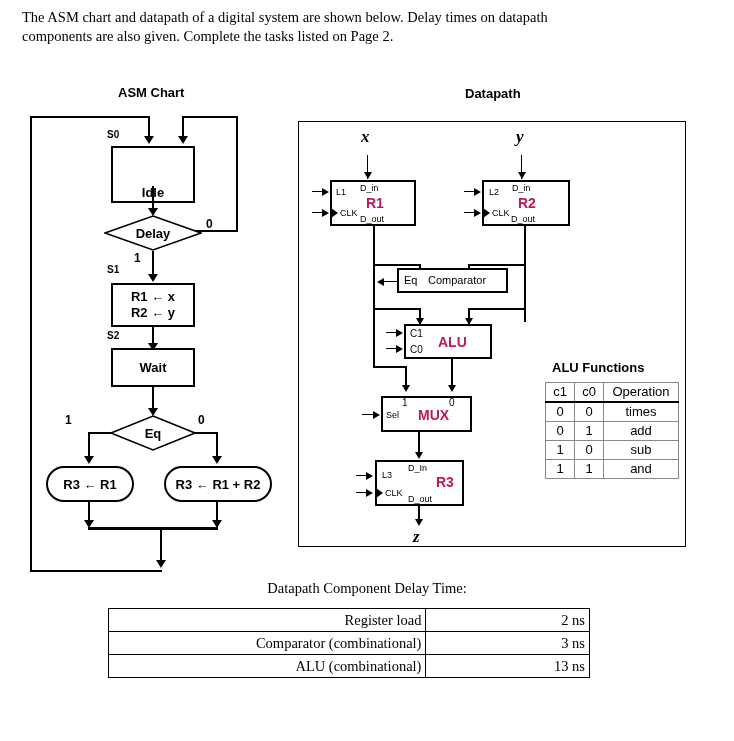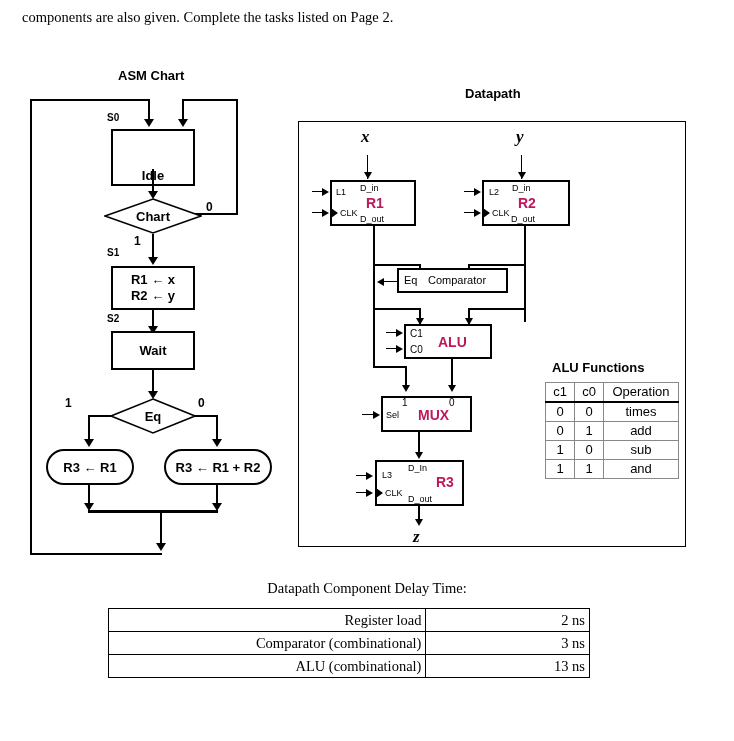--- a/index.html
+++ b/index.html
@@ -56,21 +56,21 @@
     width: 0; height: 0;
   }
   .arrow-d { border-left: 5px solid transparent; border-right: 5px solid transparent; border-top: 8px solid #000; }
   .arrow-l { border-top: 5px solid transparent; border-bottom: 5px solid transparent; border-right: 8px solid #000; }
   .arrow-r { border-top: 5px solid transparent; border-bottom: 5px solid transparent; border-left: 8px solid #000; }
   .arrow-d.sm { border-left-width: 4px; border-right-width: 4px; border-top-width: 7px; }
   .arrow-r.sm { border-top-width: 4px; border-bottom-width: 4px; border-left-width: 7px; }
   .arrow-l.sm { border-top-width: 4px; border-bottom-width: 4px; border-right-width: 7px; }
 
   
-  #asm { position: absolute; left: 0; top: 0; width: 300px; height: 580px; }
+  #asm { position: absolute; left: 0; top: 17px; width: 300px; height: 580px; }
 
   .asm-box {
     position: absolute;
     border: 2px solid #000;
     background: #fff;
     display: flex;
     flex-direction: column;
     align-items: center;
     justify-content: center;
     font-family: "Liberation Sans", sans-serif;
@@ -230,20 +230,21 @@
   }
   #delay-table td.comp { width: 66%; }
   #delay-table td.time { width: 34%; }
 </style>
 </head>
 <body>
 
 <div id="page">
 
   <div id="intro">
+    <div class="ln1">The ASM chart and datapath of a digital system are shown below.  Delay times on datapath</div>
     <div class="ln2">components are also given.  Complete the tasks listed on Page 2.</div>
   </div>
 
   <div id="asm">
 
     <div class="sec-title" style="left:118px; top:68px;">ASM Chart</div>
 
     <div class="ln h" style="left:30px; top:99px; width:120px;"></div>
 
     <div class="ln v" style="left:30px; top:99px; height:456px;"></div>
@@ -265,21 +266,21 @@
       <span>Idle</span>
     </div>
 
     <div class="ln v" style="left:152px; top:169px; height:25px;"></div>
     <div class="arrow-d" style="left:148px; top:191px;"></div>
 
     <div class="diamond-wrap" style="left:104px; top:198px; width:98px; height:36px;">
       <svg width="98" height="36" viewBox="0 0 98 36">
         <polygon points="49,1 97,18 49,35 1,18" fill="#ffffff" stroke="#000000" stroke-width="1.6"></polygon>
       </svg>
-      <div class="diamond-label">Chart</div>
+      <div class="diamond-label">Delay</div>
     </div>
     <div class="cond-lbl" style="left:206px; top:200px;">0</div>
     <div class="cond-lbl" style="left:134px; top:234px;">1</div>
 
     <div class="ln v" style="left:152px; top:234px; height:28px;"></div>
     <div class="arrow-d" style="left:148px; top:257px;"></div>
 
     <div class="state-lbl" style="left:107px; top:247px;">S1</div>
 
     <div class="asm-box" style="left:111px; top:266px; width:84px; height:44px;">

